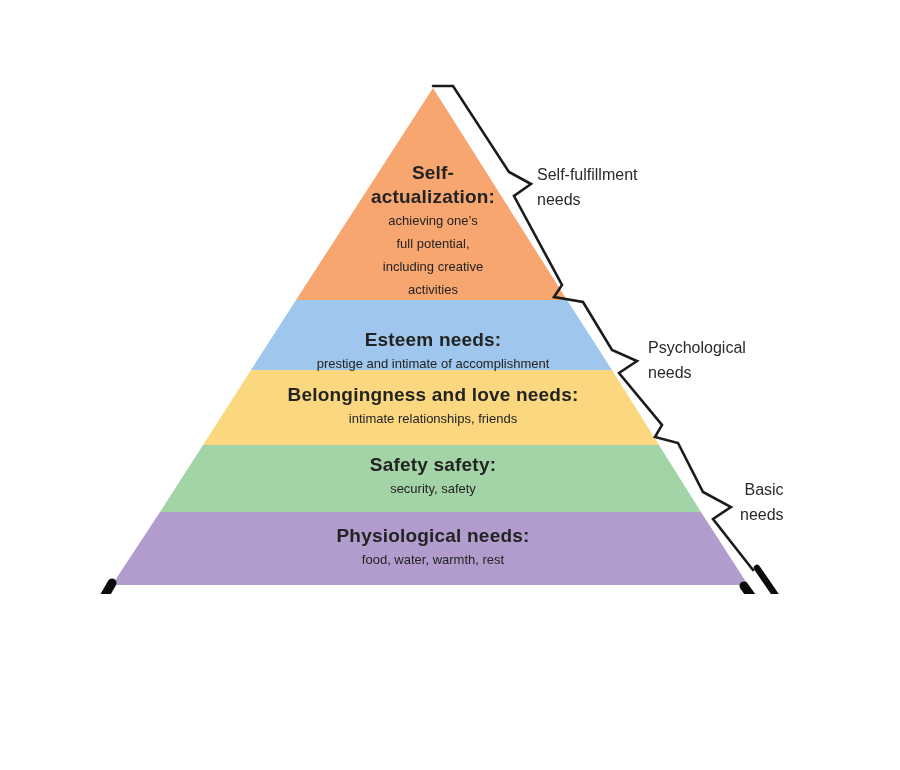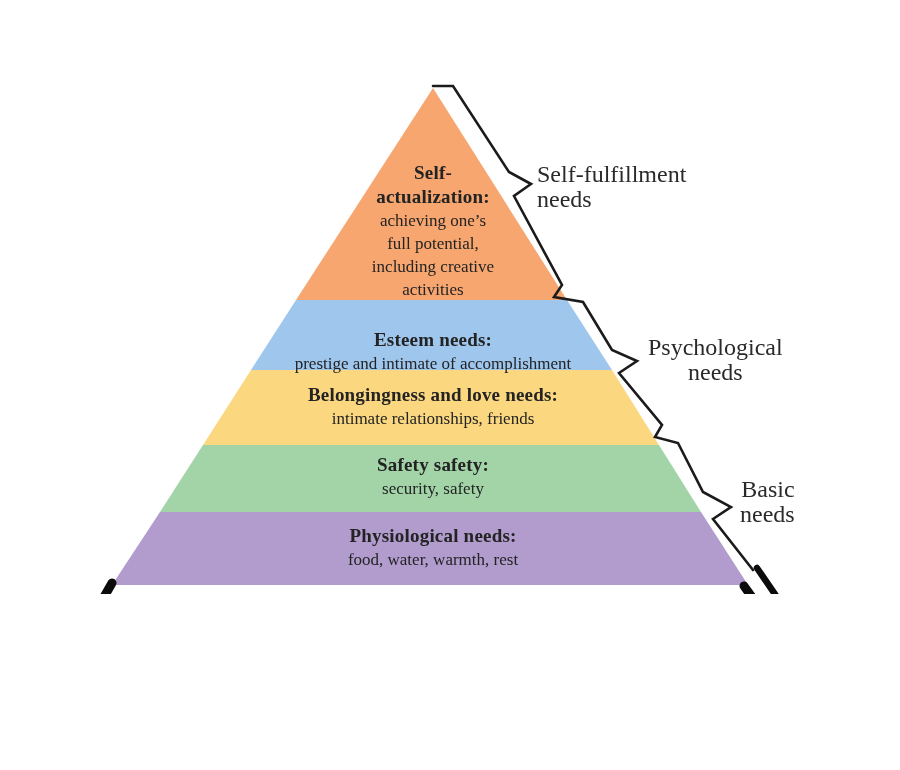--- a/index.html
+++ b/index.html
@@ -2,34 +2,34 @@
 <html><head>
 <meta charset="utf-8">
 <style>
   html, body { margin: 0; padding: 0; background: #ffffff; }
   .stage {
     position: relative;
     width: 900px;
     height: 594px;
     background: #ffffff;
     overflow: hidden;
-    font-family: Liberation Serif, serif;
+    font-family: Liberation Sans, sans-serif;
   }
   .stage svg { position: absolute; left: 0; top: 0; }
 
   .band-text {
     position: absolute;
     left: 433px;
     transform: translateX(-50%);
     text-align: center;
     color: #232323;
     white-space: nowrap;
   }
   .band-title  { font-weight: bold; font-size: 19px; line-height: 24px; letter-spacing: 0.2px; }
-  .band-desc   { font-size: 17px; line-height: 23px; text-align: center; }
+  .band-desc   { font-size: 13px; line-height: 23px; text-align: center; }
 
   #lvl-self  { top: 161px; }
   #lvl-esteem{ top: 328px; }
   #lvl-belong{ top: 383px; }
   #lvl-safety{ top: 453px; }
   #lvl-physio{ top: 524px; }
 
   .ctfs-label {
     position: absolute;
     left: 444px;
@@ -37,27 +37,27 @@
     transform: translateX(-50%);
     font-size: 52px;
     font-weight: 400;
     letter-spacing: 1.5px;
     color: #2a2a2a;
     white-space: nowrap;
   }
 
   .group-label {
     position: absolute;
-    font-size: 24px;
+    font-size: 16px;
     line-height: 25px;
     color: #2a2a2a;
     white-space: nowrap;
   }
   #grp-selffulfillment { left: 537px; top: 162px; }
-  #grp-psychological   { left: 648px; top: 335px; text-align: center; }
+  #grp-psychological   { left: 648px; top: 335px; }
   #grp-basic           { left: 740px; top: 477px; text-align: right; }
 </style>
 </head>
 <body>
 
 <div class="stage">
 
   <svg width="900" height="770" viewBox="0 0 900 770">
 
     <polygon points="433,88 567,300 296,300" fill="#F7A670"></polygon>

